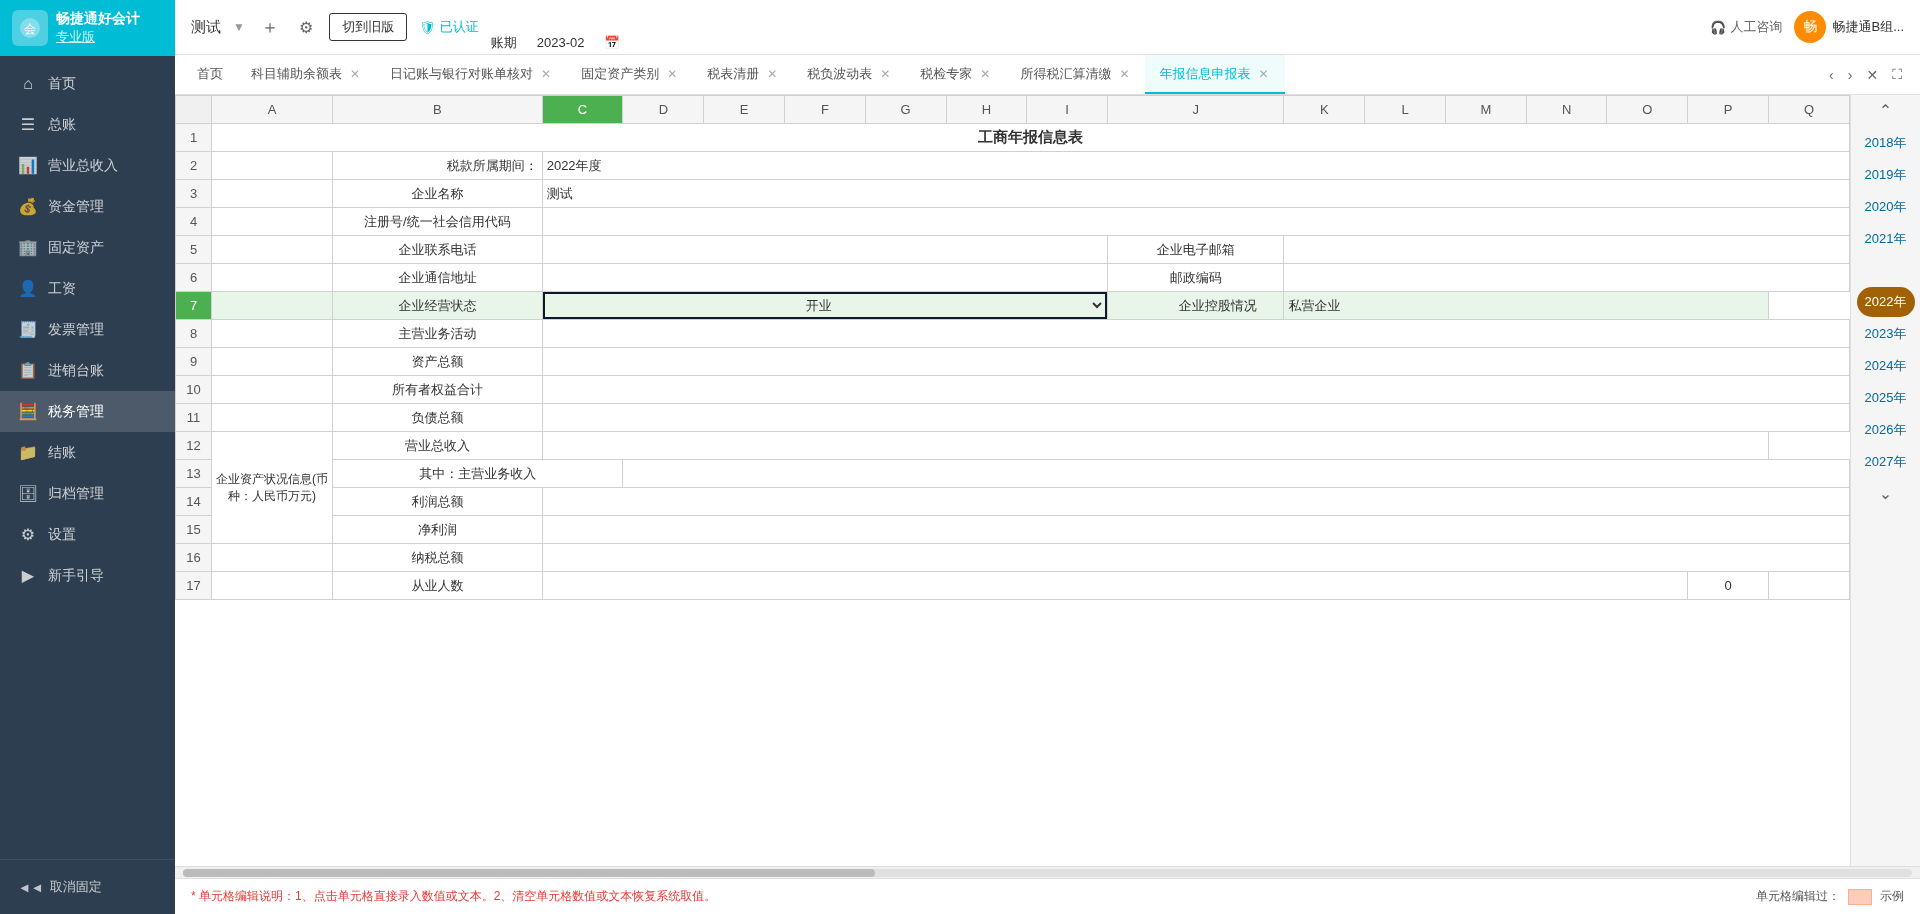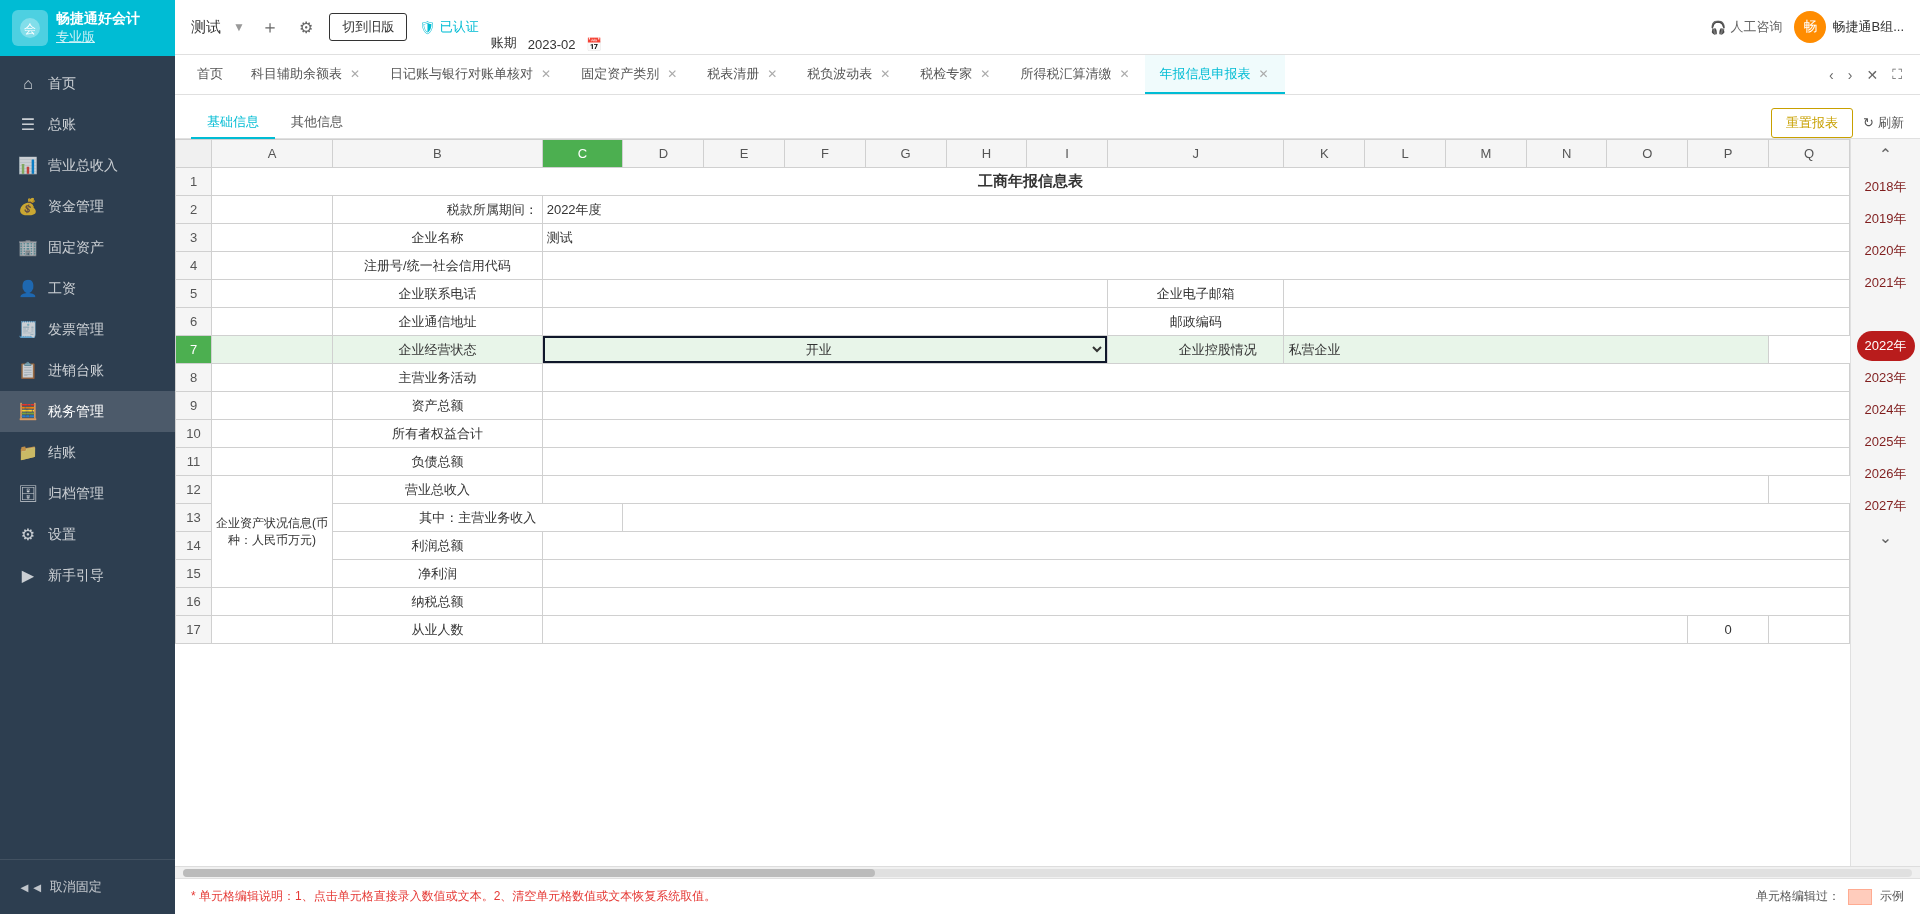--- a/index.html
+++ b/index.html
@@ -105,21 +105,21 @@
       font-size: 13px;
       color: #333;
     }
     .top-bar-certified {
       display: flex;
       align-items: center;
       gap: 4px;
       color: #00bcd4;
       font-size: 13px;
     }
-    .top-bar-period { display: flex; align-items: flex-end; gap: 11px; color: #333; font-size: 13px; margin-top: 31px; }
+    .top-bar-period { display: flex; align-items: center; gap: 20px; color: #333; font-size: 13px; margin-top: 31px; }
     .top-bar-spacer { flex: 1; }
     .top-bar-service {
       display: flex;
       align-items: center;
       gap: 4px;
       color: #666;
       font-size: 13px;
       cursor: pointer;
     }
     .top-bar-user {
@@ -366,27 +366,27 @@
       cursor: pointer;
       color: #666;
       font-size: 16px;
       line-height: 1;
     }
     .year-item {
       width: 58px;
       text-align: center;
       padding: 6px 4px;
       font-size: 13px;
-      color: #7f1d1d;
+      color: #0369a1;
       cursor: pointer;
       border-radius: 3px;
       margin: 1px 0;
     }
     .year-item.active {
-      background: #b91c1c;
+      background: #a16207;
       color: #fff;
       border-radius: 20px;
       margin-top: 32px;
     }
     .year-nav-bottom {
       margin-top: 8px;
       display: flex;
       flex-direction: column;
       align-items: center;
       gap: 4px;
@@ -598,33 +598,20 @@
       <button class="tab-nav-btn">‹</button>
       <button class="tab-nav-btn">›</button>
       <button class="tab-nav-btn">✕</button>
       <button class="tab-nav-btn">⛶</button>
     </div>
   </div>
 
   <div class="content-area">
     <div class="spreadsheet-container">
 
-      <div class="sub-tab-bar">
-        <div class="sub-tabs">
-          <div class="sub-tab active">基础信息</div>
-          <div class="sub-tab">其他信息</div>
-        </div>
-        <div class="sub-tab-actions">
-          <button class="reset-btn">重置报表</button>
-          <button class="refresh-btn">
-            <span>↻</span>
-            <span>刷新</span>
-          </button>
-        </div>
-      </div>
 
       <div class="spreadsheet-wrap">
         <div class="spreadsheet-main">
           <table class="sheet">
             <thead>
               <tr>
                 <th class="col-header-num"></th>
 
               <th>A</th>
                   <th>B</th>

